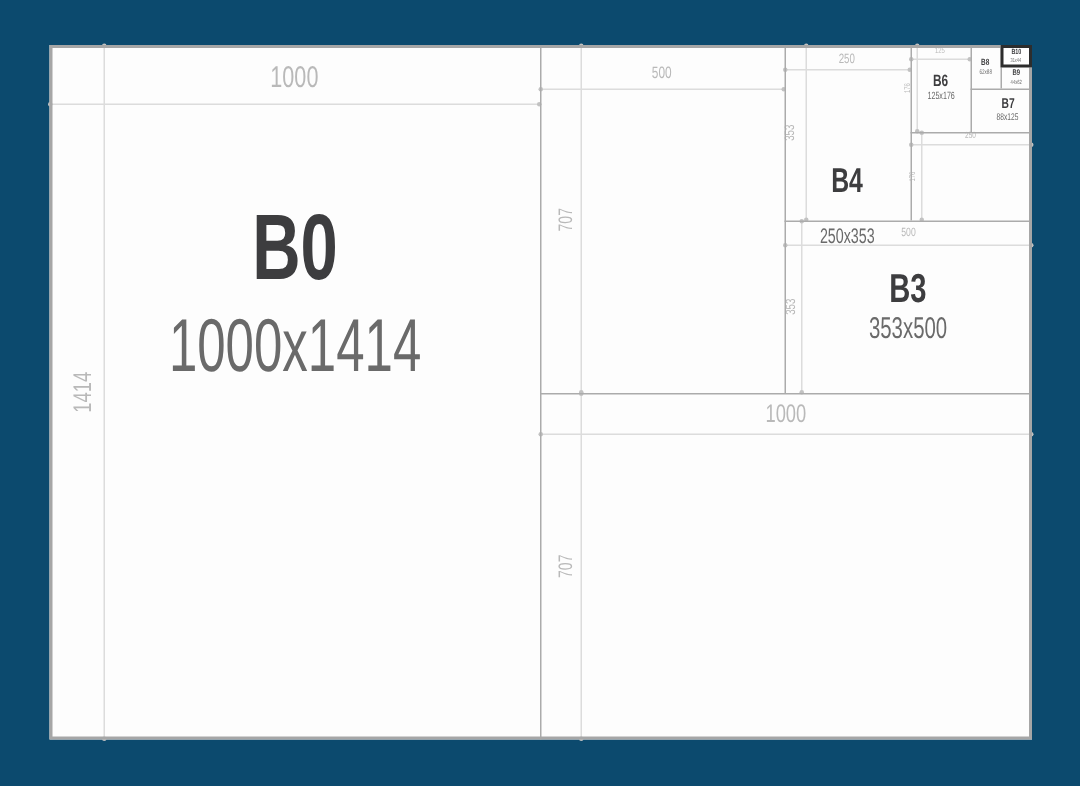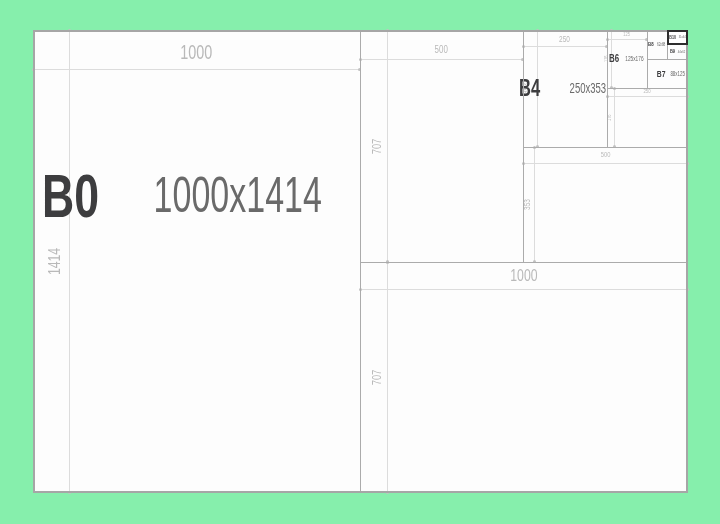--- a/index.html
+++ b/index.html
@@ -1,18 +1,18 @@
 <!DOCTYPE html>
 <html><head>
 <meta charset="utf-8">
 <style>
   html,body{margin:0;padding:0;}
   .stage{
     position:relative; width:720px; height:524px;
-    background:#86efac; overflow:hidden;
+    background:#0c4a6e; overflow:hidden;
     font-family:"Liberation Sans", sans-serif;
   }
   .sheet{
     position:absolute; left:33px; top:30px; width:655px; height:463px;
     background:#fdfdfd;
   }
   .frame{position:absolute; inset:0; border:2px solid #a6a6a6; pointer-events:none; z-index:6;}
   
   .ln{position:absolute; background:#ababab; z-index:3;}
   .v{width:1px;} .h{height:1px;}
@@ -25,31 +25,31 @@
   }
   .dmh::before{left:-1px; top:-1px;} .dmh::after{right:-1px; top:-1px;}
   .dmv::before{top:-1px; left:-1px;} .dmv::after{bottom:-1px; left:-1px;}
   
   .dt{position:absolute; text-align:center; color:#b9b9b9; z-index:2; line-height:1;}
   .dt span{display:inline-block; transform:scaleX(0.72); white-space:nowrap;}
   .dl{position:absolute; display:flex; align-items:center; justify-content:center;
       color:#b9b9b9; z-index:2; line-height:1;}
   .dl span{display:inline-block; transform:rotate(-90deg) scaleX(0.72); white-space:nowrap;}
   
-  .panel{position:absolute; display:flex; flex-direction:row;
+  .panel{position:absolute; display:flex; flex-direction:column;
          align-items:center; justify-content:center; z-index:2;}
   .pname{display:inline-block; font-weight:bold; color:#3d3d3f;
          transform:scaleX(0.72); line-height:1.05; white-space:nowrap;}
   .pdims{display:inline-block; color:#6a6a6a;
          transform:scaleX(0.68); line-height:1.15; white-space:nowrap;}
   .p0 .pname{font-size:62px;} .p0 .pdims{font-size:50px;} .p0{gap:4px;}
   .p1 .pname{font-size:50px;} .p1 .pdims{font-size:38px;} .p1{gap:4px;}
   .p2 .pname{font-size:48px;} .p2 .pdims{font-size:30px;} .p2{gap:3px;}
   .p3 .pname{font-size:27px;} .p3 .pdims{font-size:20px;} .p3{gap:2px;}
-  .p4 .pname{font-size:23px;} .p4 .pdims{font-size:14px;} .p4{gap:16px;}
+  .p4 .pname{font-size:23px;} .p4 .pdims{font-size:14px;} .p4{gap:16px;margin-top:48px;}
   .p5 .pname{font-size:14px;} .p5 .pdims{font-size:10px;} .p5{gap:1px;}
   .p6 .pname{font-size:11px;} .p6 .pdims{font-size:7px;}
   .p7 .pname{font-size:9.5px;} .p7 .pdims{font-size:6.5px;}
   .p8 .pname{font-size:6px;}  .p8 .pdims{font-size:4.5px;}
   .p9 .pname{font-size:5.5px;} .p9 .pdims{font-size:4px;}
   .p10 .pname{font-size:5px;} .p10 .pdims{font-size:3.8px;}
   .p10{border:2px solid #2d2d2d; background:#ffffff; box-sizing:border-box; z-index:7;}
   .f20{font-size:20px;} .f17{font-size:17px;} .f13{font-size:13px;} .f11{font-size:11px;}
   .f9{font-size:9px;} .f8{font-size:8px;} .f6{font-size:6px;} .f55{font-size:5.5px;}
 </style>
@@ -101,20 +101,24 @@
         <span>176</span>
       </div>
     <div class="dl f13" style="left:337px;top:232px;width:14px;height:231px">
         <span>707</span>
       </div>
 
     <div class="panel p0" style="left:0;top:0;width:327px;height:332px">
       <span class="pname">B0</span>
       <span class="pdims">1000x1414</span>
     </div>
+    <div class="panel p3" style="left:490px;top:117px;width:165px;height:115px">
+      <span class="pname">B3</span>
+      <span class="pdims">353x500</span>
+    </div>
     <div class="panel p4" style="left:490px;top:0;width:84px;height:117px">
       <span class="pname">B4</span>
       <span class="pdims">250x353</span>
     </div>
     <div class="panel p6" style="left:574px;top:0;width:40px;height:58px">
       <span class="pname">B6</span>
       <span class="pdims">125x176</span>
     </div>
     <div class="panel p7" style="left:614px;top:29px;width:50px;height:29px">
       <span class="pname">B7</span>

